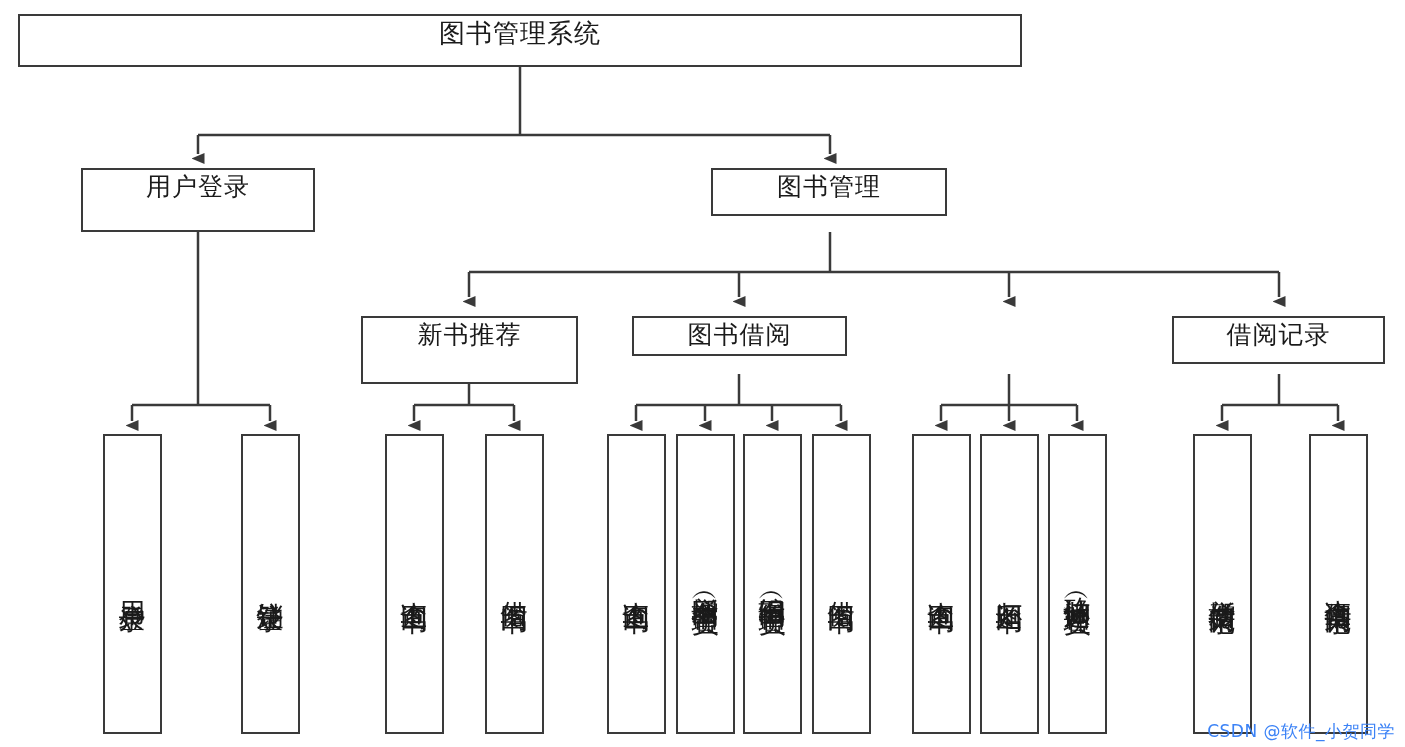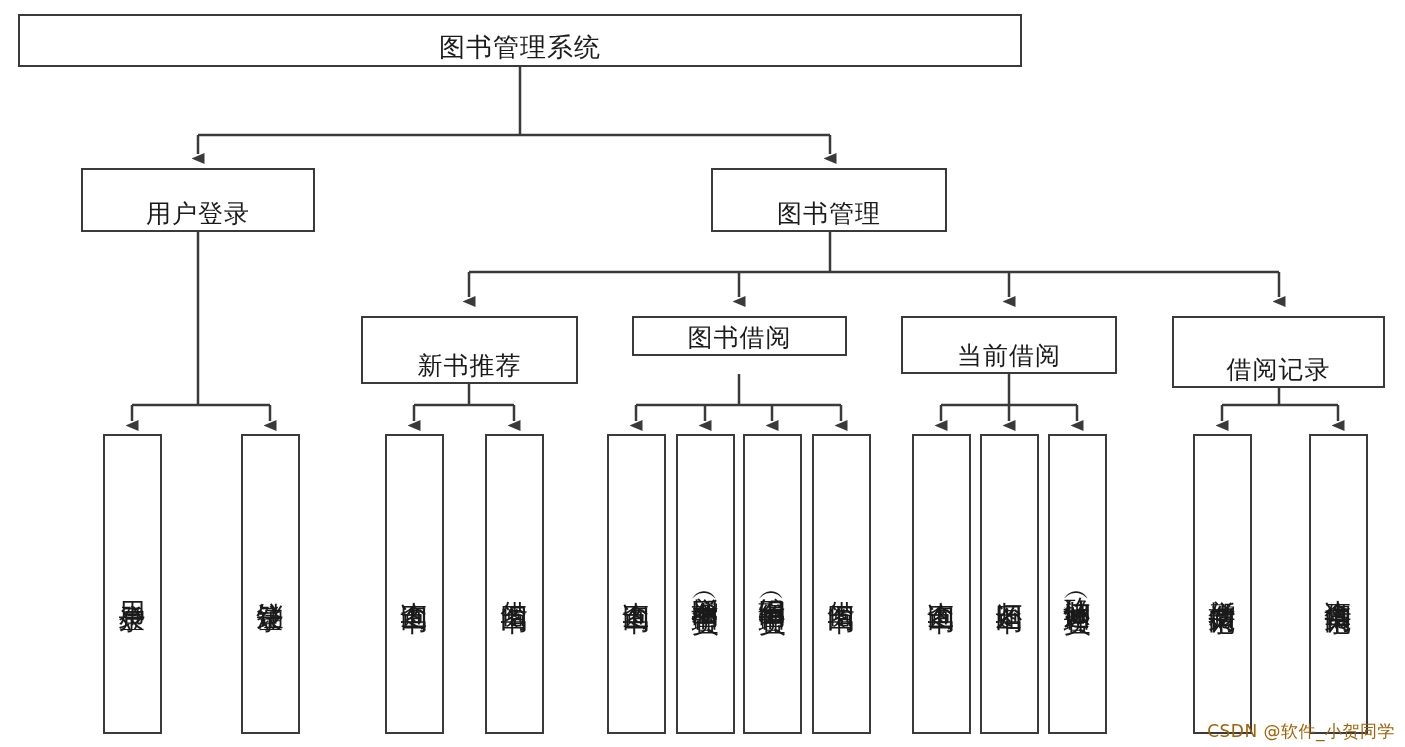--- a/index.html
+++ b/index.html
@@ -16,21 +16,21 @@
     height: 747px;
     background: #ffffff;
     overflow: hidden;
   }
   .node {
     position: absolute;
     box-sizing: border-box;
     border: 2.5px solid #3a3a3a;
     background: #ffffff;
     display: flex;
-    align-items: flex-end;
+    align-items: flex-start;
     justify-content: center;
     color: #1a1a1a;
   }
   .node.h-node {
     font-size: 25px;
     letter-spacing: 1px;
   }
   .node.root {
     font-size: 26px;
   }
@@ -61,21 +61,21 @@
     fill: none;
   }
   .arrowhead {
     fill: #3a3a3a;
   }
   .watermark {
     position: absolute;
     right: 10px;
     bottom: 4px;
     font-size: 17px;
-    color: #a16207;
+    color: #3b82f6;
     letter-spacing: 0.5px;
     white-space: nowrap;
   }
 </style>
 </head>
 <body>
 
 <div id="canvas">
 
   <svg class="wires" viewBox="0 0 1405 747">
@@ -126,34 +126,31 @@
     <path class="wire" d="M 1338,405 L 1338,421" marker-end="url(#arrow)"></path>
   </svg>
 
   <div class="node root h-node" style="left:18px; top:14px; width:1004px; height:53px;">
     <span>图书管理系统</span>
   </div>
 
   <div class="node h-node" style="left:81px; top:168px; width:234px; height:64px;">
     <span>用户登录</span>
   </div>
-  <div class="node h-node" style="left:711px; top:168px; width:236px; height:64px;">
+  <div class="node h-node" style="left:711px; top:168px; width:236px; height:48px;">
     <span>图书管理</span>
   </div>
 
   <div class="node h-node" style="left:361px; top:316px; width:217px; height:68px;">
     <span>新书推荐</span>
   </div>
   <div class="node h-node" style="left:632px; top:316px; width:215px; height:40px;">
     <span>图书借阅</span>
   </div>
-  <div class="node h-node" style="left:901px; top:316px; width:216px; height:58px;">
-    <span>当前借阅</span>
-  </div>
-  <div class="node h-node" style="left:1172px; top:316px; width:213px; height:72px;">
+  <div class="node h-node" style="left:1172px; top:316px; width:213px; height:48px;">
     <span>借阅记录</span>
   </div>
 
   <div class="node leaf" style="left:103px; top:434px; width:59px; height:300px;">
     <span class="vtext">用户登录</span>
   </div>
   <div class="node leaf" style="left:241px; top:434px; width:59px; height:300px;">
     <span class="vtext">注销登录</span>
   </div>
 

